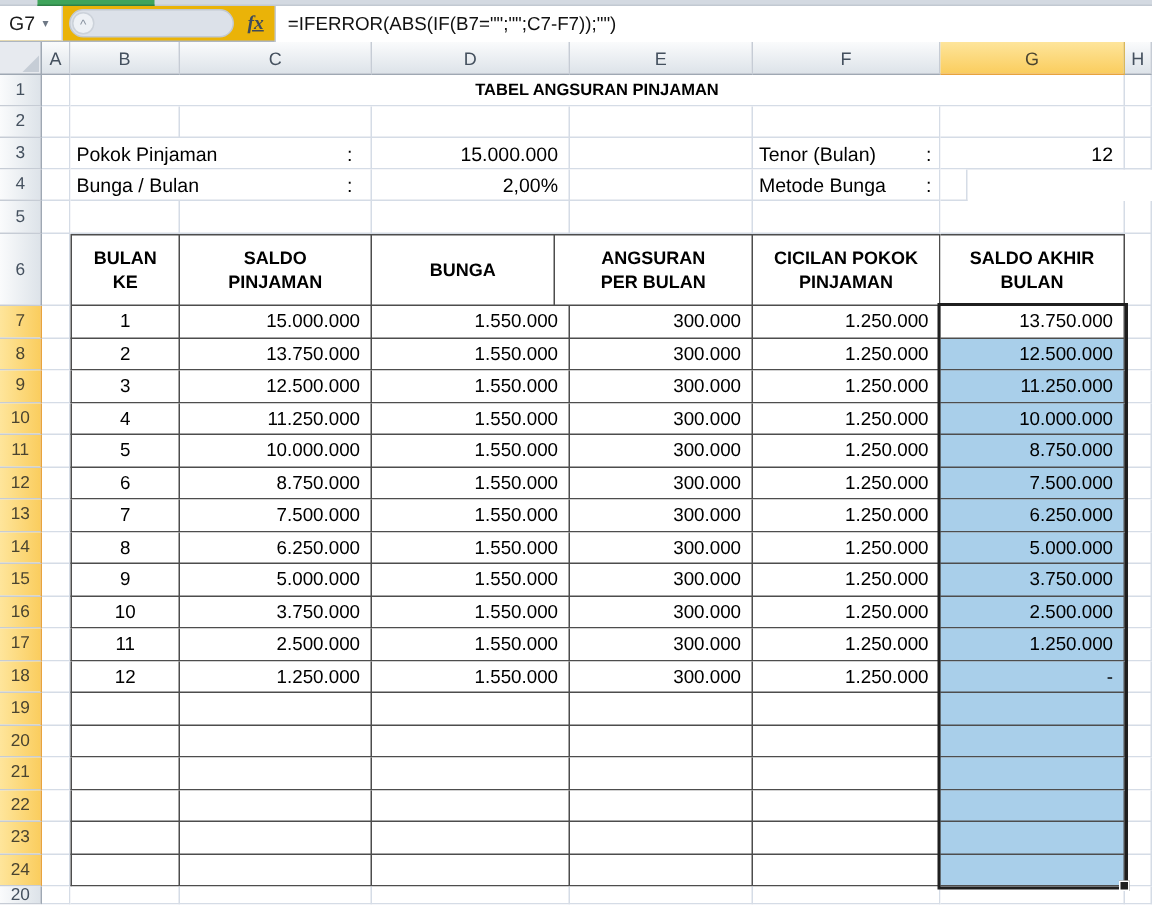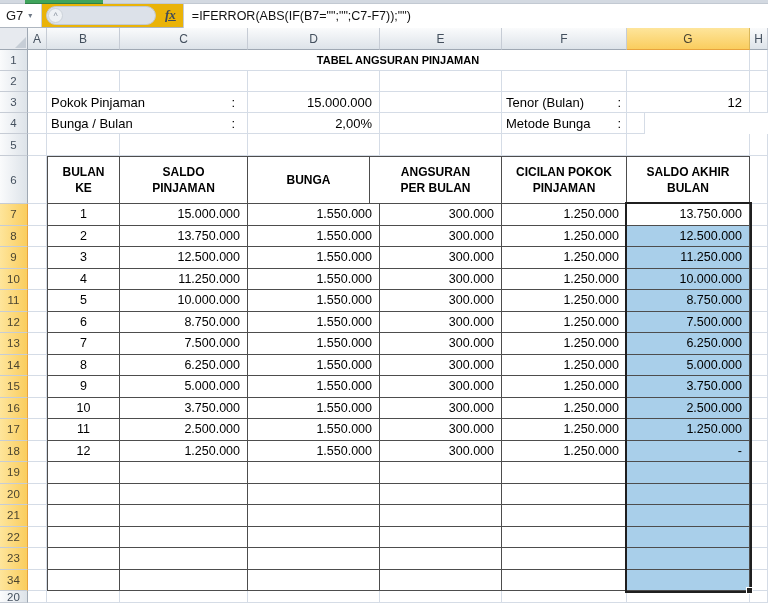--- a/index.html
+++ b/index.html
@@ -364,21 +364,21 @@
       <div class="cell h215 w-A"></div>
       <div class="cell tb h215 w-B tb-first"></div>
       <div class="cell tb h215 w-C"></div>
       <div class="cell tb h215 w-D"></div>
       <div class="cell tb h215 w-E"></div>
       <div class="cell tb h215 w-F"></div>
       <div class="cell tb h215 w-G g-sel"></div>
       <div class="cell h215 w-H"></div>
     </div>
     <div class="row">
-      <div class="rh h215 w-rh sel">34</div>
+      <div class="rh h215 w-rh sel">24</div>
       <div class="cell h215 w-A"></div>
       <div class="cell tb h215 w-B tb-first"></div>
       <div class="cell tb h215 w-C"></div>
       <div class="cell tb h215 w-D"></div>
       <div class="cell tb h215 w-E"></div>
       <div class="cell tb h215 w-F"></div>
       <div class="cell tb h215 w-G g-sel"></div>
       <div class="cell h215 w-H"></div>
     </div>
     <div class="row">

